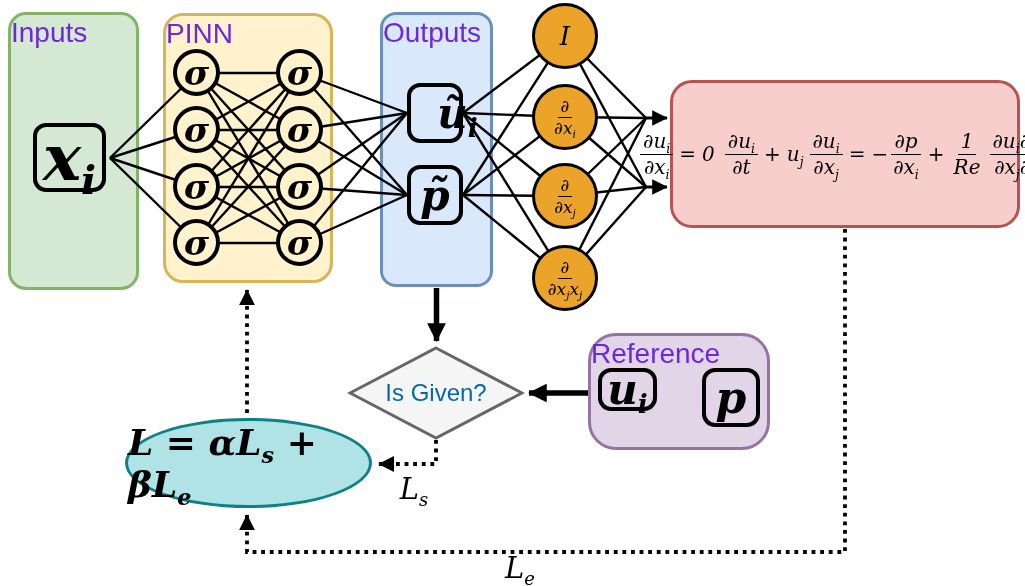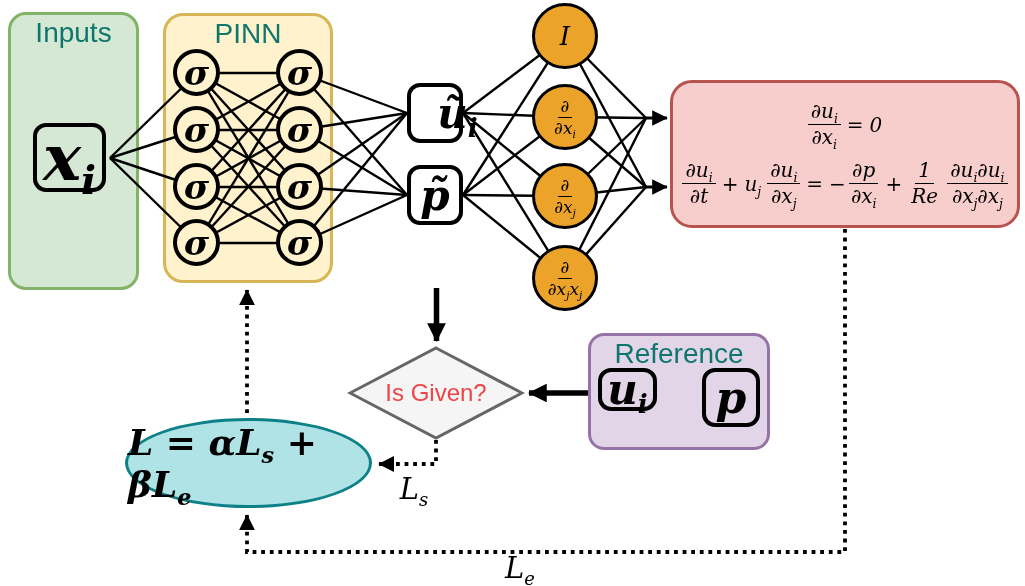--- a/index.html
+++ b/index.html
@@ -1,27 +1,27 @@
 <!DOCTYPE html>
 <html><head>
 <meta charset="utf-8">
 <style>
   html,body{margin:0;padding:0;background:#fff;}
   #canvas{position:relative;width:1025px;height:586px;background:#ffffff;overflow:hidden;
           font-family:"Liberation Sans","DejaVu Sans",sans-serif;color:#000;}
 
   
   .box{position:absolute;box-sizing:border-box;border-style:solid;z-index:1;}
-  .box-title{text-align:center;font-size:28px;line-height:1.1;margin-top:3px;color:#0f766e;}
+  .box-title{text-align:left;font-size:28px;line-height:1.1;margin-top:3px;color:#6d28d9;}
   #box-inputs{left:8px;top:12px;width:131px;height:278px;background:#d5e8d4;border:3px solid #82b366;border-radius:18px;}
   #box-pinn{left:163px;top:13px;width:170px;height:270px;background:#fff2cc;border:3px solid #d6b656;border-radius:20px;}
   #box-outputs{left:380px;top:12px;width:113px;height:275px;background:#dae8fc;border:3px solid #6c8ebf;border-radius:16px;}
   #box-pde{left:670px;top:80px;width:350px;height:148px;background:#f8cecc;border:3.5px solid #b85450;border-radius:22px;
-           display:flex;flex-direction:column;align-items:center;justify-content:center;gap:10px;}
-  #box-reference{left:588px;top:333px;width:182px;height:117px;background:#e1d5e7;border:3px solid #9673a6;border-radius:16px;}
+           display:flex;flex-direction:row;align-items:center;justify-content:center;gap:10px;}
+  #box-reference{left:588px;top:333px;width:182px;height:117px;background:#e1d5e7;border:3px solid #9673a6;border-radius:28px;}
 
   
   svg.lines{position:absolute;left:0;top:0;width:1025px;height:586px;z-index:2;pointer-events:none;}
 
   
   .node{position:absolute;display:flex;align-items:center;justify-content:center;box-sizing:border-box;
         border:4px solid #000;border-radius:13px;background:transparent;z-index:3;}
   .mi{font-family:"DejaVu Serif","Liberation Serif",serif;font-style:italic;}
   .bold{font-weight:bold;}
   sub{font-size:62%;line-height:0;}
@@ -44,41 +44,44 @@
   
   .frac{display:inline-flex;flex-direction:column;align-items:center;line-height:1.15;}
   .frac .num{border-bottom:1.7px solid #000;padding:0 3px 1px;}
   .frac .den{padding:1px 3px 0;}
   .op-frac{font-size:17px;line-height:1.1;}
   .eq-row{display:flex;align-items:center;gap:6px;font-size:20px;}
 
   
   #decision{position:absolute;left:347px;top:346px;width:178px;height:94px;z-index:3;}
   #decision .label{position:absolute;inset:0;display:flex;align-items:center;justify-content:center;
-                   font-size:24px;color:#ef4444;}
+                   font-size:24px;color:#0369a1;}
 
   
   #loss{position:absolute;left:125px;top:418px;width:247px;height:90px;box-sizing:border-box;
         background:#b0e3e6;border:3.5px solid #0e8088;border-radius:50%;
         display:flex;justify-content:center;font-size:36px;z-index:3;}
 
   .edge-label{position:absolute;z-index:3;font-size:29px;text-align:center;}
   #label-ls{left:387px;top:472px;width:54px;}
   #label-le{left:488px;top:551px;width:64px;}
 </style>
 </head>
 <body>
 
 <div id="canvas">
 
   <div class="box" id="box-inputs">
     <div class="box-title">Inputs</div>
   </div>
   <div class="box" id="box-pinn">
     <div class="box-title">PINN</div>
+  </div>
+  <div class="box" id="box-outputs">
+    <div class="box-title">Outputs</div>
   </div>
 
   <div class="box" id="box-pde">
     <div class="eq-row">
       <span class="frac">
         <span class="num mi">∂u<sub>i</sub></span>
         <span class="den mi">∂x<sub>i</sub></span>
       </span>
       <span class="mi">=</span>
       <span class="mi">0</span>

